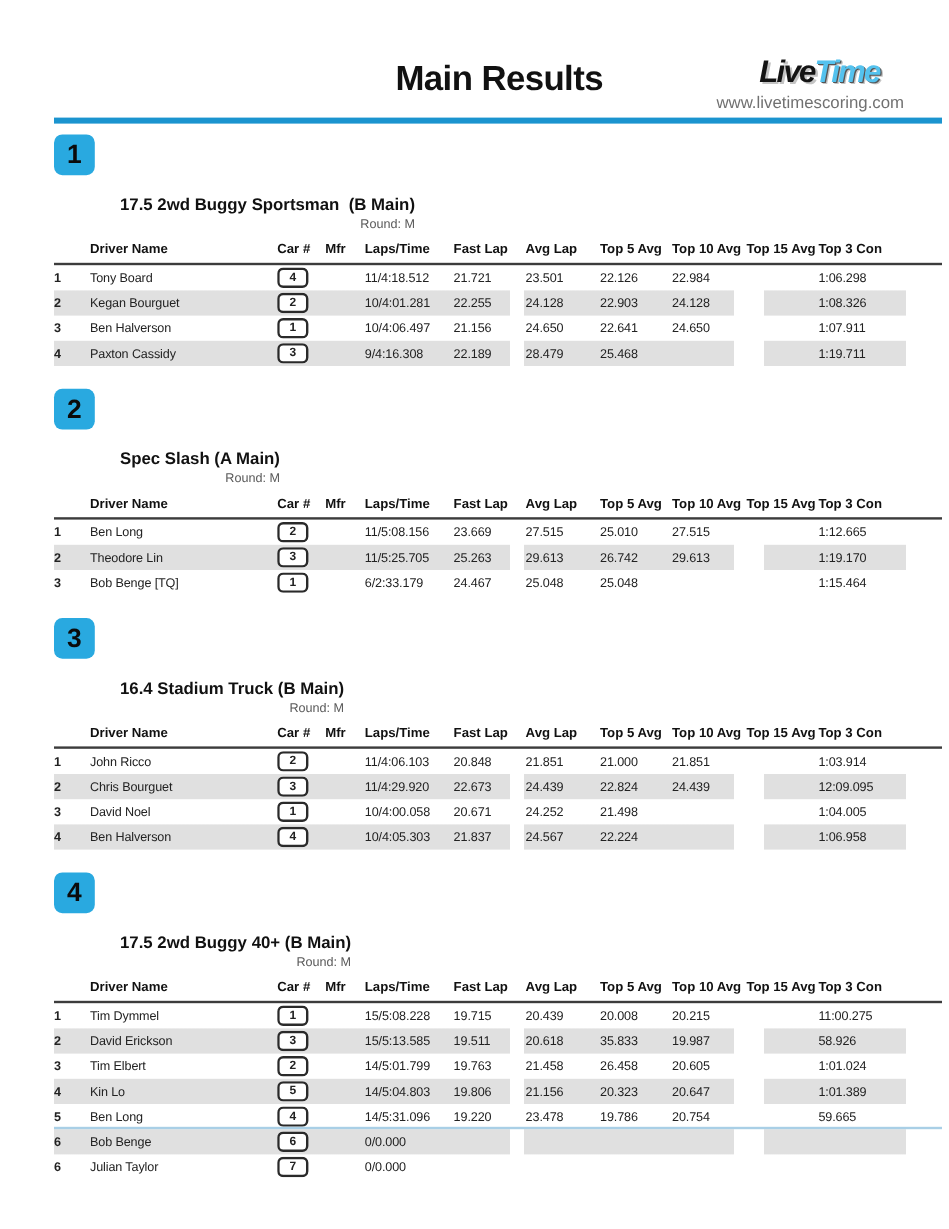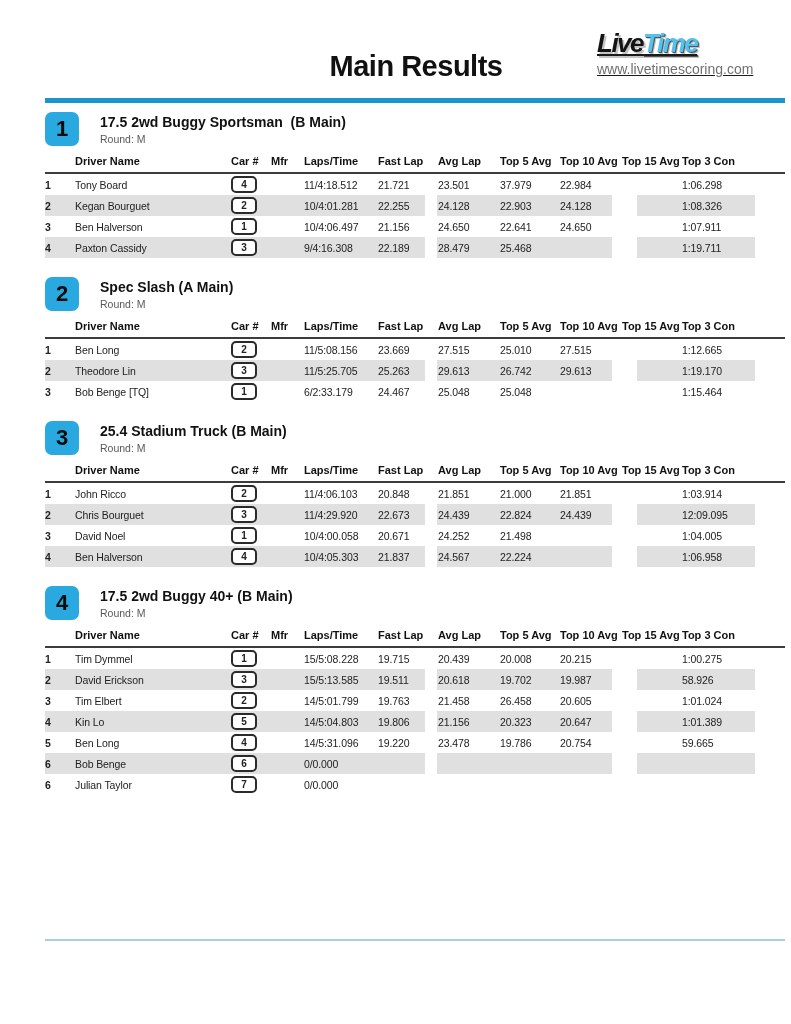--- a/index.html
+++ b/index.html
@@ -6,41 +6,41 @@
   html,body { background:#fff; }
   .page {
     position:relative; width:791px; height:1024px; background:#fff;
     font-family:"Liberation Sans", sans-serif; color:#1a1a1a; overflow:hidden;
   }
   
   .doc-title {
     position:absolute; top:50px; left:0; width:100%;
     text-align:center; font-size:29px; font-weight:bold; letter-spacing:-0.5px; color:#111;padding-left:41px;
   }
-  .logo { position:absolute; top:28px; right:58px; width:136px; text-align:left;text-decoration:underline; }
+  .logo { position:absolute; top:44px; right:58px; width:136px; text-align:right; }
   .logo-text {
     font-size:26px; font-weight:bold; font-style:italic; letter-spacing:-1.5px;
     text-shadow:2px 2px 0 #c4c4c4; white-space:nowrap;
   }
   .logo-live { color:#141414; }
   .logo-time { color:#54c2ee; text-shadow:1px 1px 0 #555, 2px 2px 0 #c4c4c4; }
   .logo-url { font-size:14px; color:#707070; margin-top:2px; }
   .top-bar { position:absolute; top:98px; left:45px; width:740px; height:5px; background:#1b94cf; }
   
   .sections { position:absolute; top:112px; left:45px; width:740px; }
   .sec { margin-bottom:19px; }
   .sec-head { display:flex; align-items:flex-start; margin-bottom:9px; }
   .num-box {
     width:34px; height:34px; background:#29a9e0; border-radius:7px; flex:0 0 34px;
     display:flex; align-items:center; justify-content:center;
     font-size:22px; font-weight:bold; color:#0b0b0b;
   }
-  .sec-titles { margin-left:21px; padding-top:2px; }
+  .sec-titles { margin-left:21px; padding-top:2px;margin-top:48px; }
   .sec-title { font-size:14px; font-weight:bold; color:#111; white-space:pre; }
-  .sec-round { font-size:10.5px; color:#595959; margin-top:3px; }
+  .sec-round { font-size:10.5px; color:#595959; margin-top:3px;text-align:right; }
   
   .tbl-head, .row {
     display:grid;
     grid-template-columns:30px 156px 40px 33px 74px 60px 62px 60px 62px 60px 103px;
     align-items:center; width:740px;
   }
   .tbl-head {
     height:19px; font-size:11px; font-weight:bold; color:#111;
     border-bottom:2px solid #3c3c3c; padding-bottom:13px;
   }
@@ -109,21 +109,21 @@
           </div>
       <div class="tbl-body">
             <div class="row">
               <div class="cell pos">1</div>
               <div class="cell driver">Tony Board</div>
               <div class="cell car"><span class="car-box">4</span></div>
               <div class="cell mfr"></div>
               <div class="cell laps">11/4:18.512</div>
               <div class="cell fast">21.721</div>
               <div class="cell avg">23.501</div>
-              <div class="cell top5">37.979</div>
+              <div class="cell top5">22.126</div>
               <div class="cell top10">22.984</div>
               <div class="cell top15"></div>
               <div class="cell top3">1:06.298</div>
             </div>
             <div class="row striped">
               <div class="cell pos">2</div>
               <div class="cell driver">Kegan Bourguet</div>
               <div class="cell car"><span class="car-box">2</span></div>
               <div class="cell mfr"></div>
               <div class="cell laps">10/4:01.281</div>
@@ -227,21 +227,21 @@
               <div class="cell top3">1:15.464</div>
             </div>
           </div>
     </div>
   </section>
 
   <section class="sec">
     <div class="sec-head">
       <div class="num-box">3</div>
       <div class="sec-titles">
-        <div class="sec-title">25.4 Stadium Truck (B Main)</div>
+        <div class="sec-title">16.4 Stadium Truck (B Main)</div>
         <div class="sec-round">Round: M</div>
       </div>
     </div>
     <div class="tbl">
       <div class="tbl-head">
             <div class="hc"></div>
             <div class="hc">Driver Name</div>
             <div class="hc">Car #</div>
             <div class="hc">Mfr</div>
             <div class="hc">Laps/Time</div>
@@ -336,31 +336,31 @@
               <div class="cell pos">1</div>
               <div class="cell driver">Tim Dymmel</div>
               <div class="cell car"><span class="car-box">1</span></div>
               <div class="cell mfr"></div>
               <div class="cell laps">15/5:08.228</div>
               <div class="cell fast">19.715</div>
               <div class="cell avg">20.439</div>
               <div class="cell top5">20.008</div>
               <div class="cell top10">20.215</div>
               <div class="cell top15"></div>
-              <div class="cell top3">1:00.275</div>
+              <div class="cell top3">11:00.275</div>
             </div>
             <div class="row striped">
               <div class="cell pos">2</div>
               <div class="cell driver">David Erickson</div>
               <div class="cell car"><span class="car-box">3</span></div>
               <div class="cell mfr"></div>
               <div class="cell laps">15/5:13.585</div>
               <div class="cell fast">19.511</div>
               <div class="cell avg">20.618</div>
-              <div class="cell top5">19.702</div>
+              <div class="cell top5">35.833</div>
               <div class="cell top10">19.987</div>
               <div class="cell top15"></div>
               <div class="cell top3">58.926</div>
             </div>
             <div class="row">
               <div class="cell pos">3</div>
               <div class="cell driver">Tim Elbert</div>
               <div class="cell car"><span class="car-box">2</span></div>
               <div class="cell mfr"></div>
               <div class="cell laps">14/5:01.799</div>

